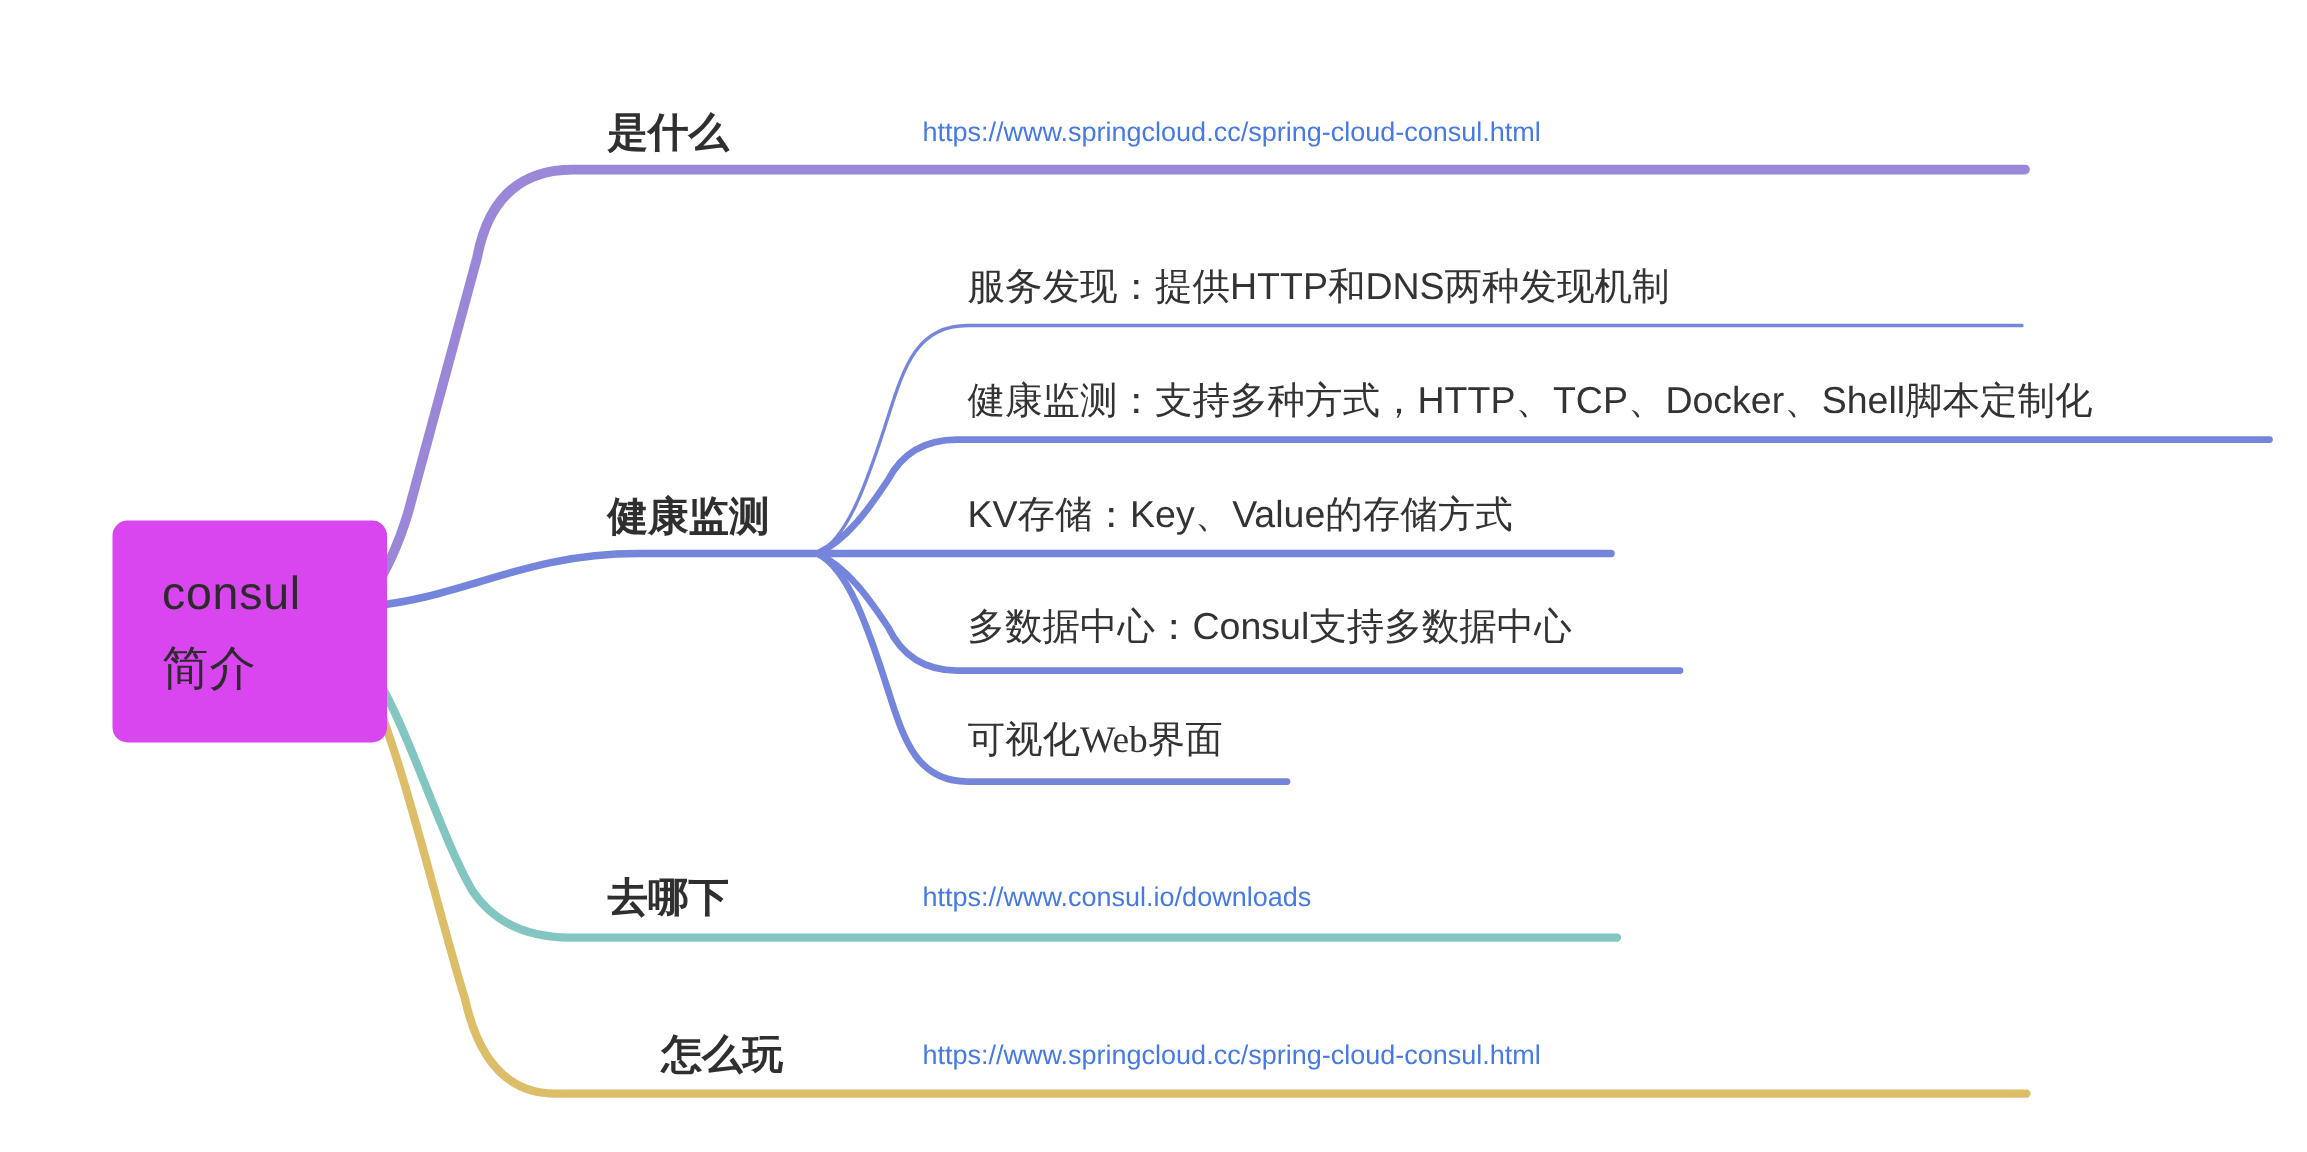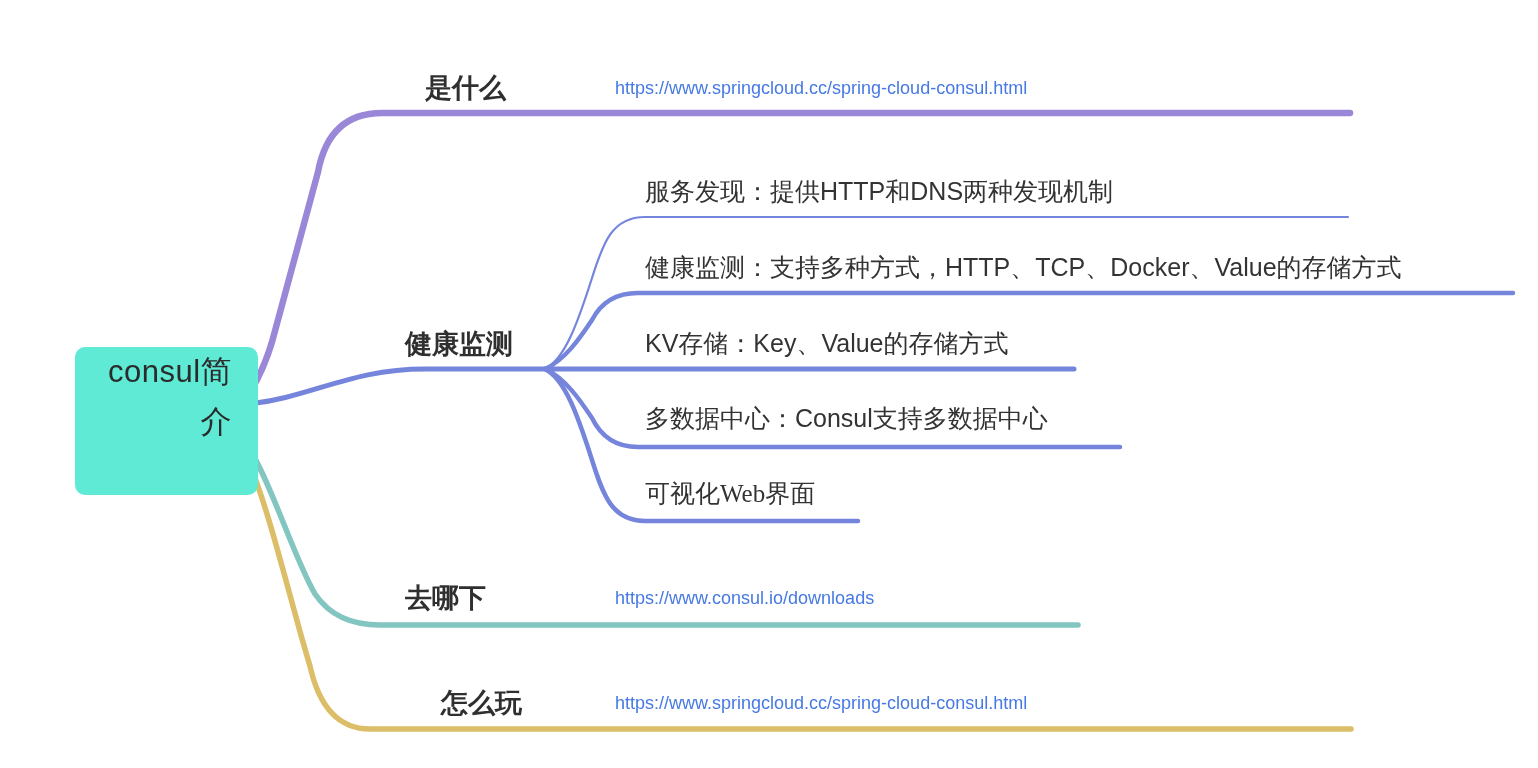--- a/index.html
+++ b/index.html
@@ -8,22 +8,22 @@
     position:relative;
     width:1538px;height:768px;
     background:#ffffff;
     overflow:hidden;
   }
   svg.links{position:absolute;left:0;top:0;width:1538px;height:768px;}
   svg.links path{fill:none;stroke-linecap:round;stroke-linejoin:round;}
 
   .root-node{
     position:absolute;left:75px;top:347px;width:183px;height:148px;
-    background:#5eead4;border-radius:10px;
-    display:flex;flex-direction:row;justify-content:center;
+    background:#d946ef;border-radius:10px;
+    display:flex;flex-direction:column;justify-content:center;
     padding-left:33px;box-sizing:border-box;
     color:#2b2b2b;font-size:31px;font-weight:500;line-height:1.6;
     letter-spacing:0.5px;
   }
 
   .label{
     position:absolute;white-space:nowrap;
     color:#2f2f2f;font-size:27px;font-weight:600;line-height:28px;
   }
   .subitem{
@@ -57,27 +57,27 @@
     <path stroke-width="5.5" d="M 250 450 C 272 485 294 558 315 594 Q 336 625 380 625 H 1078" stroke="#83c6c1"></path>
 
     <path stroke-width="5.5" d="M 246 456 C 268 503 292 608 310 666 Q 324 729 370 729 H 1351" stroke="#dcbd68"></path>
   </svg>
 
   <div class="root-node">
     <div>consul</div>
     <div>简介</div>
   </div>
 
-  <div class="label" style="left:425px;top:74px;">是什么</div>
+  <div class="label" style="left:405px;top:74px;">是什么</div>
   <div class="url" style="left:615px;top:74px;">https://www.springcloud.cc/spring-cloud-consul.html</div>
 
   <div class="label" style="left:405px;top:330px;">健康监测</div>
 
   <div class="subitem" style="left:645px;top:178px;text-align:center;">服务发现：提供HTTP和DNS两种发现机制</div>
-  <div class="subitem" style="left:645px;top:254px;">健康监测：支持多种方式，HTTP、TCP、Docker、Value的存储方式</div>
+  <div class="subitem" style="left:645px;top:254px;">健康监测：支持多种方式，HTTP、TCP、Docker、Shell脚本定制化</div>
   <div class="subitem" style="left:645px;top:405px;">多数据中心：Consul支持多数据中心</div>
   <div class="subitem" style="left:645px;top:330px;">KV存储：Key、Value的存储方式</div>
   <div class="subitem" style="left:645px;top:480px;font-family:Liberation Serif, serif;">可视化Web界面</div>
 
   <div class="label" style="left:405px;top:584px;">去哪下</div>
   <div class="url" style="left:615px;top:584px;">https://www.consul.io/downloads</div>
 
   <div class="label" style="left:405px;top:689px;margin-left:36px;">怎么玩</div>
   <div class="url" style="left:615px;top:689px;">https://www.springcloud.cc/spring-cloud-consul.html</div>
 

